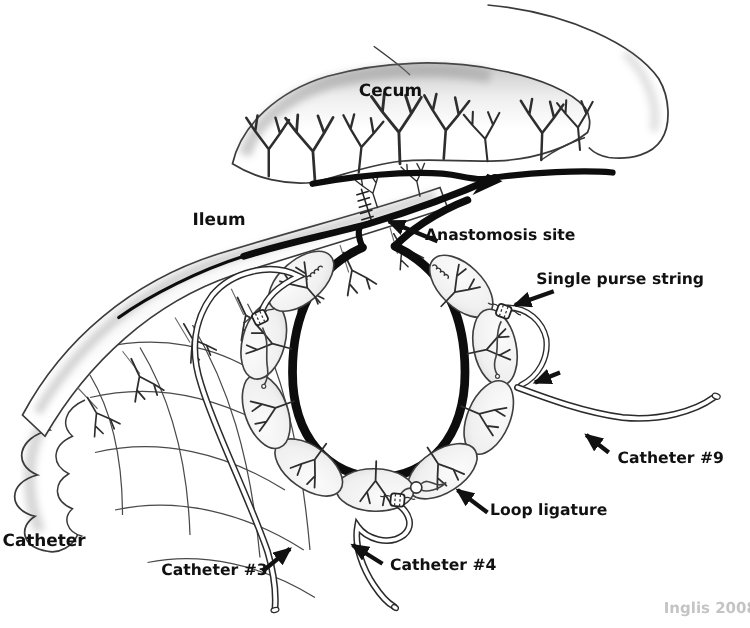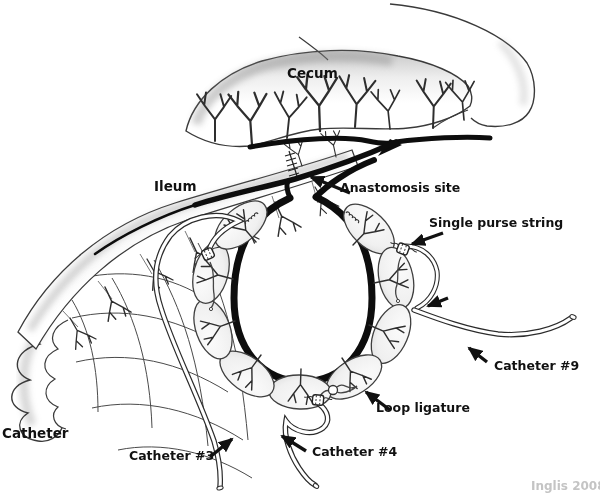--- a/index.html
+++ b/index.html
@@ -196,23 +196,23 @@
     <path d="M443,233 L412,244" marker-end="url(#ah)"></path>
     <path d="M448,298 L428,306" marker-end="url(#ah)"></path>
     <path d="M487,362 L469,348" marker-end="url(#ah)"></path>
     <path d="M390,410 L366,392" marker-end="url(#ah)"></path>
     <path d="M306,451 L282,436" marker-end="url(#ah)"></path>
     <path d="M210,457 L232,439" marker-end="url(#ah)"></path>
   </g>
 </svg>
 
 <div class="lbl big" style="left:287px;top:67px">Cecum</div>
-<div class="lbl big" style="left:154px;top:180px">Ileum</div>
+<div class="lbl big" style="left:154px;top:170px">Ileum</div>
 <div class="lbl" style="left:429px;top:217px">Single purse string</div>
 <div class="lbl" style="left:340px;top:182px">Anastomosis site</div>
 <div class="lbl" style="left:494px;top:360px">Catheter #9</div>
-<div class="lbl" style="left:376px;top:402px">Loop ligature</div>
+<div class="lbl" style="left:392px;top:402px">Loop ligature</div>
 <div class="lbl" style="left:312px;top:446px">Catheter #4</div>
 <div class="lbl" style="left:129px;top:450px">Catheter #3</div>
 <div class="lbl big" style="left:2px;top:427px">Catheter</div>
 <div class="sig" style="left:531px;top:479px">Inglis 2008</div>
 
 </div>
 
 </body></html>

